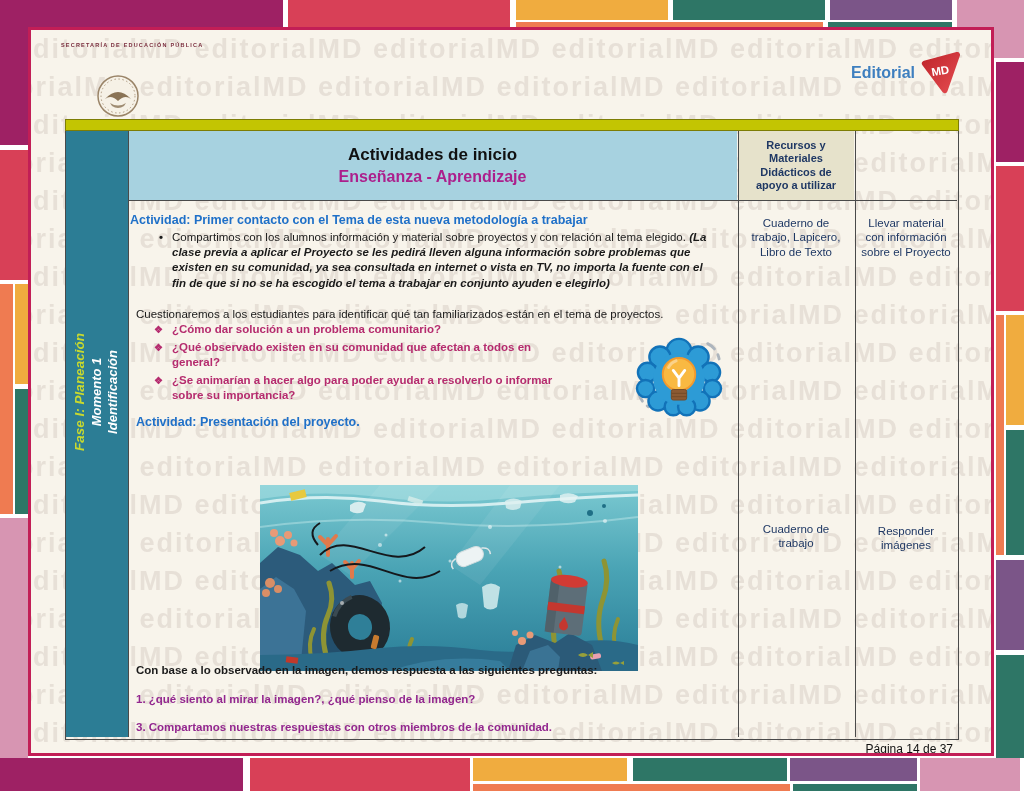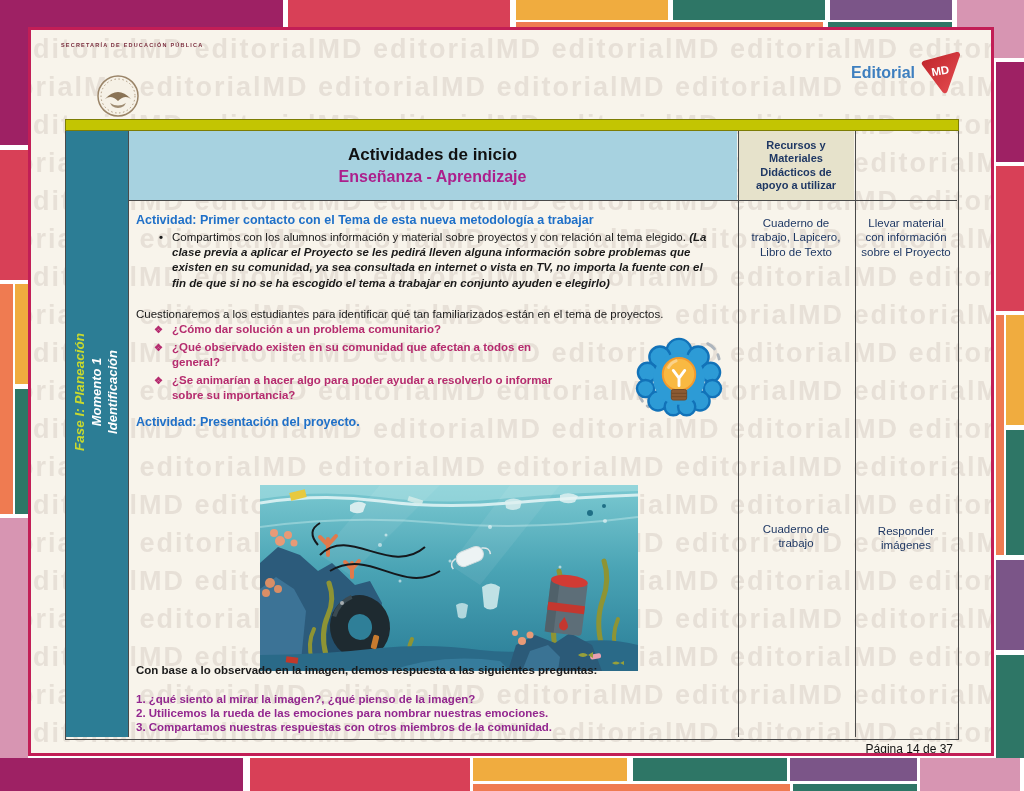--- a/index.html
+++ b/index.html
@@ -151,21 +151,21 @@
 
     <div id="hd-main">
       <div class="t1">Actividades de inicio</div>
       <div class="t2">Enseñanza - Aprendizaje</div>
     </div>
     <div class="hd-side" id="hd-col2">Recursos y
 Materiales
 Didácticos de
 apoyo a utilizar</div>
 
-    <div class="txt blue-title" style="left:105px;top:183px;width:595px">Actividad: Primer contacto con el Tema de esta nueva metodología a trabajar</div>
+    <div class="txt blue-title" style="left:99px;top:183px;width:595px">Actividad: Primer contacto con el Tema de esta nueva metodología a trabajar</div>
 
     <div class="txt" style="left:128px;top:200px;width:552px;display:flex;gap:9px">
       <span class="body-txt bold">•</span>
       <span class="body-txt"><span>Compartimos con los alumnos información y material sobre proyectos y con relación al tema elegido. </span><span class="bolditalic">(La clase previa a aplicar el Proyecto se les pedirá lleven alguna información sobre problemas que existen en su comunidad, ya sea consultada en internet o vista en TV, no importa la fuente con el fin de que si no se ha escogido el tema a trabajar en conjunto ayuden e elegirlo)</span></span>
     </div>
 
     <div class="txt body-txt" style="left:105px;top:277px;width:600px">Cuestionaremos a los estudiantes para identificar qué tan familiarizados están en el tema de proyectos.</div>
 
     <div class="txt" style="left:123px;top:292px;width:402px">
       <div class="q-item">
@@ -307,21 +307,20 @@
         <circle cx="82" cy="118" r="2"></circle>
           <circle cx="300" cy="82" r="1.5"></circle>
           <circle cx="345" cy="36" r="2"></circle>
         <circle cx="140" cy="96" r="1.5"></circle>
           <circle cx="190" cy="76" r="1.5"></circle>
       </g>
     </svg>
 
     <div class="txt body-txt bold" style="left:105px;top:633px;width:610px">Con base a lo observado en la imagen, demos respuesta a las siguientes preguntas:</div>
     <div class="txt purple-line" style="left:105px;top:662px;width:610px">1. ¿qué siento al mirar la imagen?, ¿qué pienso de la imagen?</div>
-    <div class="txt purple-line" style="left:105px;top:676px;width:610px">2. Utilicemos la rueda de las emociones para nombrar nuestras emociones.</div>
     <div class="txt purple-line" style="left:105px;top:690px;width:610px">3. Compartamos nuestras respuestas con otros miembros de la comunidad.</div>
 
     <div class="cell-note" style="left:709px;top:186px;width:112px">Cuaderno de
 trabajo, Lapicero,
 Libro de Texto</div>
     <div class="cell-note" style="left:826px;top:186px;width:98px">Llevar material
 con información
 sobre el Proyecto</div>
     <div class="cell-note" style="left:709px;top:492px;width:112px">Cuaderno de
 trabajo</div>

